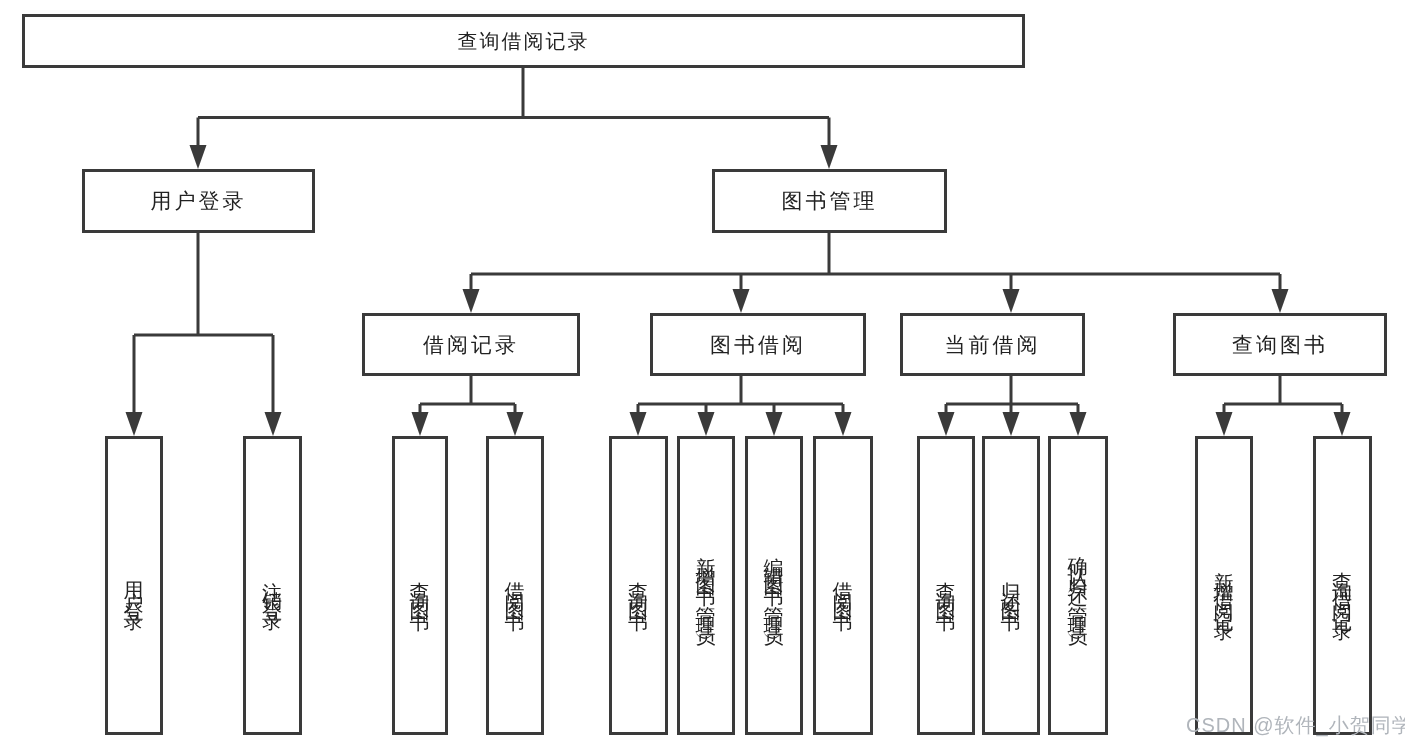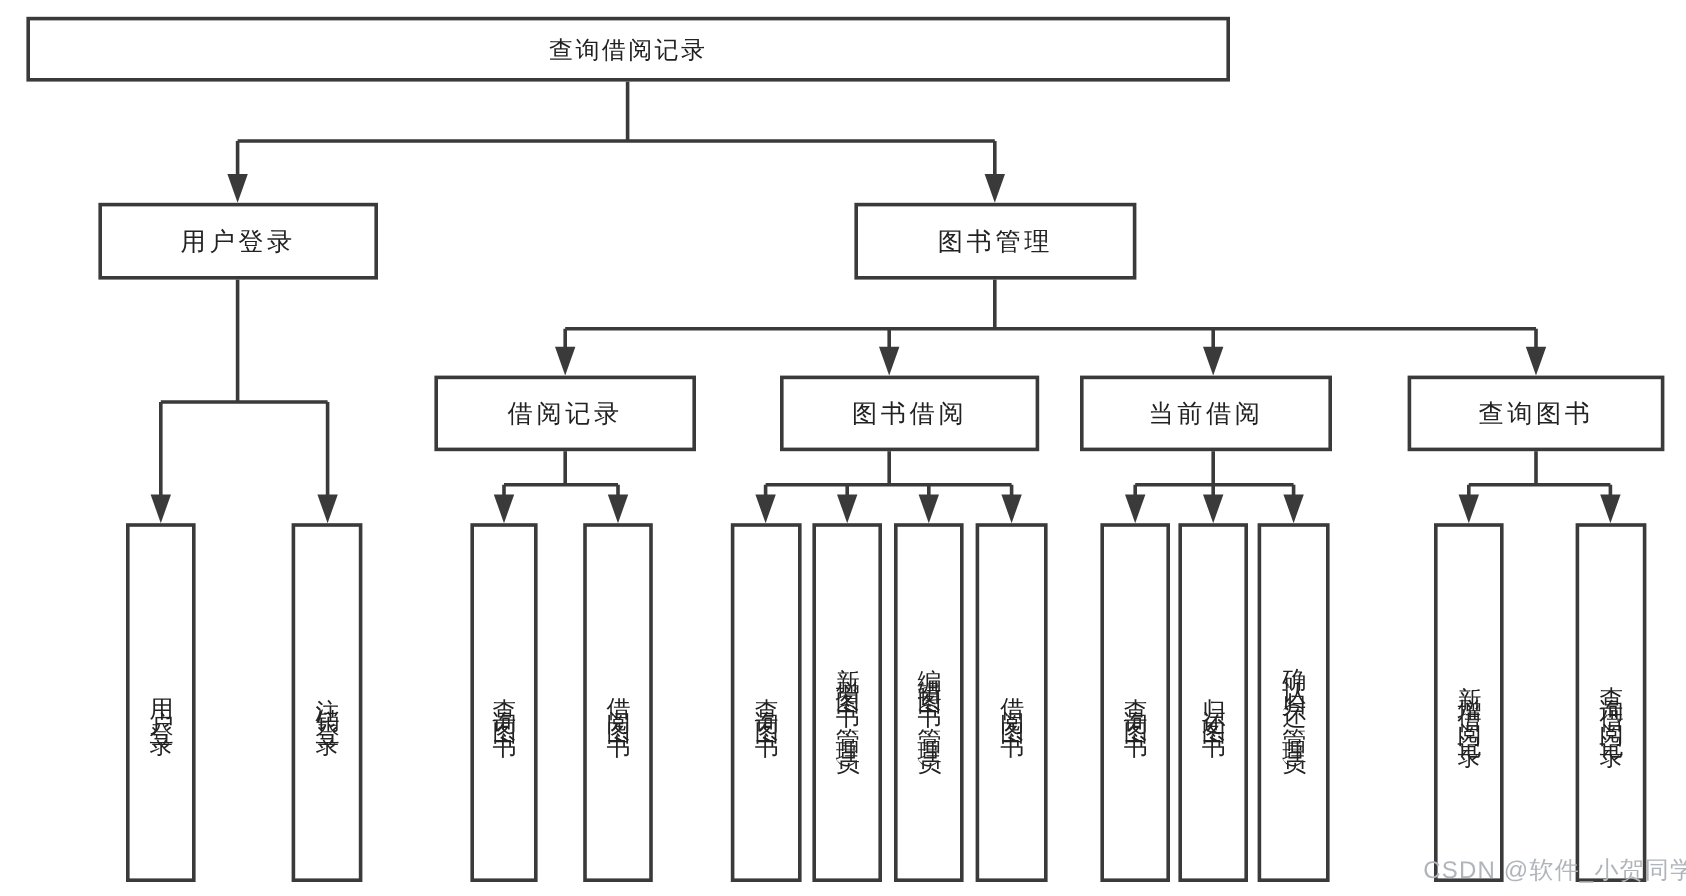--- a/index.html
+++ b/index.html
@@ -93,21 +93,21 @@
   <div class="node h" style="left:712px;top:169px;width:235px;height:64px;font-family:Liberation Serif, serif;">
     <span>图书管理</span>
   </div>
 
   <div class="node h" style="left:362px;top:313px;width:218px;height:63px;">
     <span>借阅记录</span>
   </div>
   <div class="node h" style="left:650px;top:313px;width:216px;height:63px;font-family:Liberation Mono, monospace;">
     <span>图书借阅</span>
   </div>
-  <div class="node h" style="left:900px;top:313px;width:210px;height:63px;">
+  <div class="node h" style="left:900px;top:313px;width:185px;height:63px;">
     <span>当前借阅</span>
   </div>
   <div class="node h" style="left:1173px;top:313px;width:214px;height:63px;">
     <span>查询图书</span>
   </div>
 
   <div class="node leaf" style="left:105px;top:436px;width:58px;height:299px;">
     <span class="vtxt">用户登录</span>
   </div>
   <div class="node leaf" style="left:243px;top:436px;width:59px;height:299px;">

